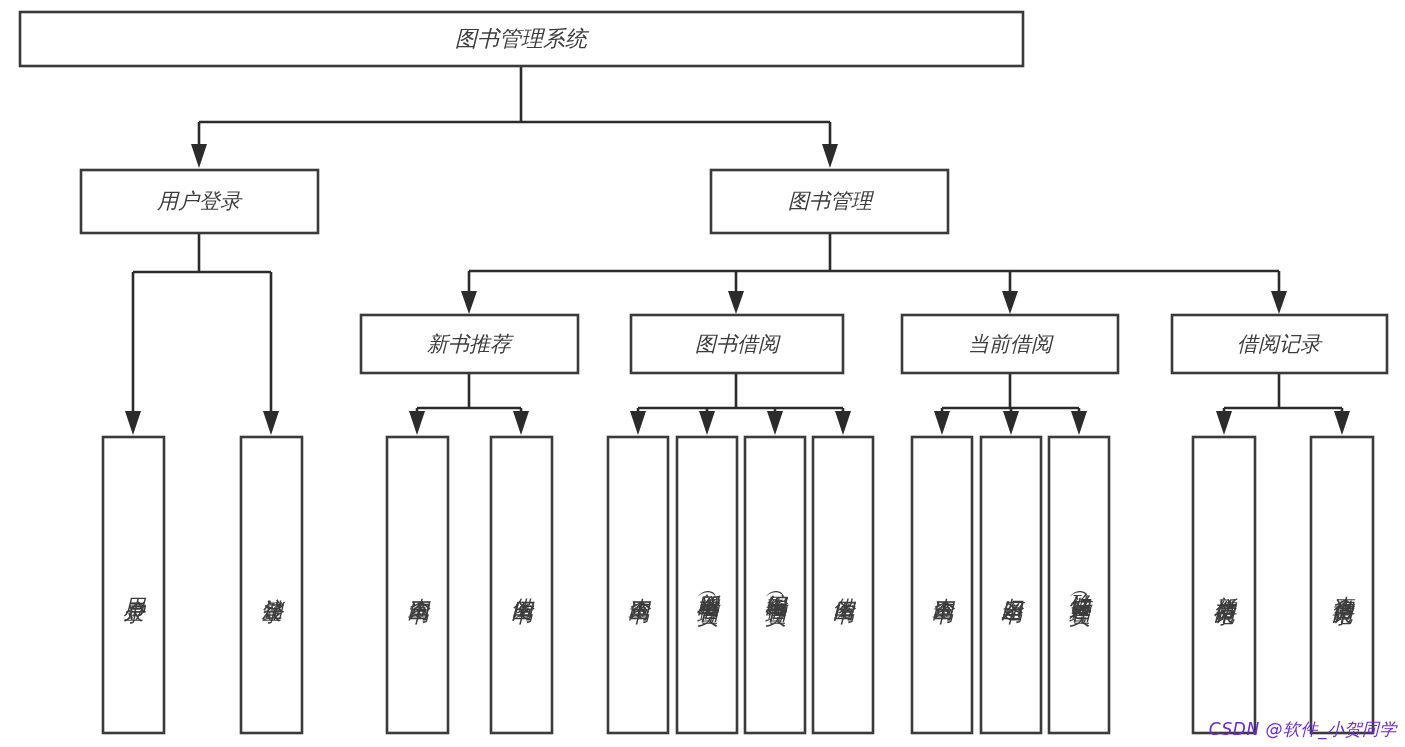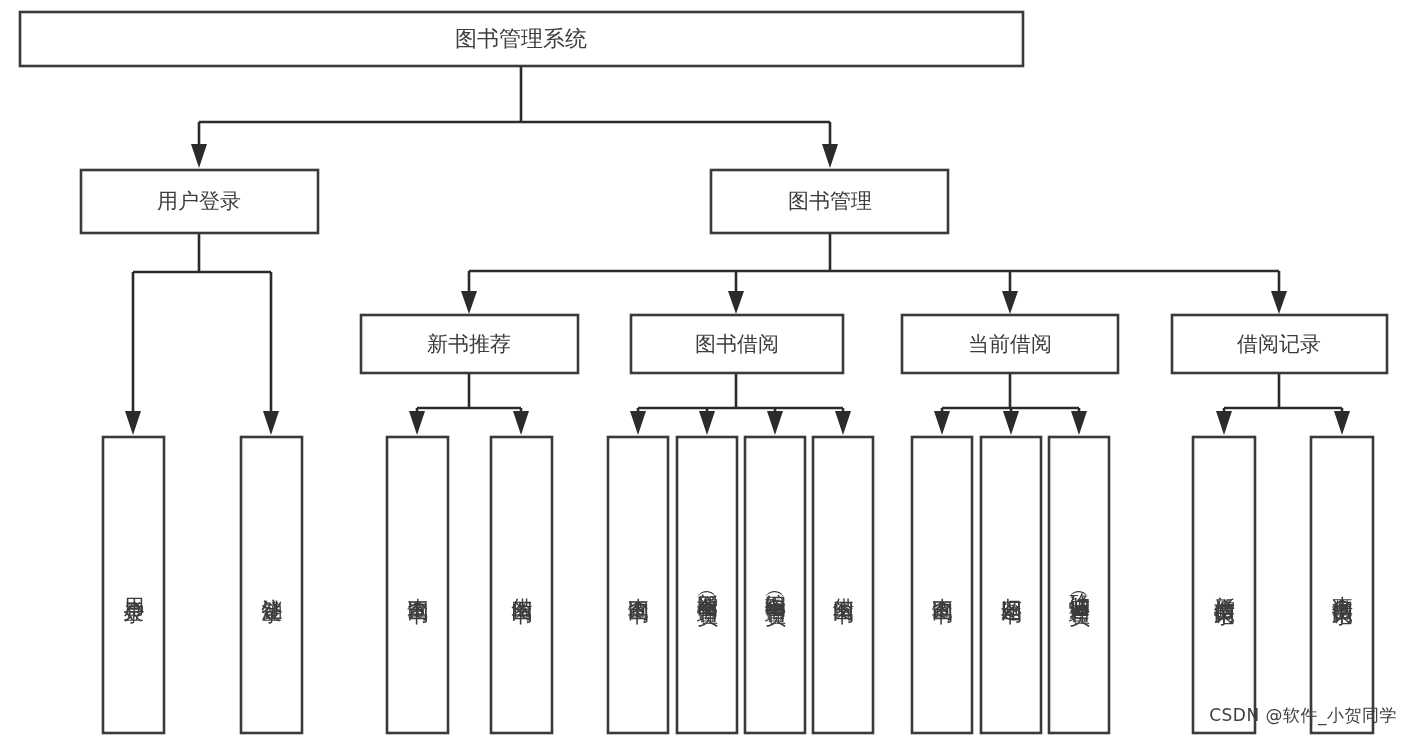--- a/index.html
+++ b/index.html
@@ -12,20 +12,21 @@
     width: 1405px;
     height: 747px;
     overflow: hidden;
     font-family: "DejaVu Sans", "Liberation Sans", sans-serif;
   }
   #diagram-root {
     position: relative;
     width: 1405px;
     height: 747px;
     background: #ffffff;
+    font-style: italic;
   }
   svg.diagram {
     position: absolute;
     left: 0;
     top: 0;
     width: 1405px;
     height: 747px;
     display: block;
   }
   .node-box {
@@ -76,24 +77,24 @@
     font-size: 21px;
     line-height: 1.18;
     color: #3c3c3c;
     letter-spacing: 2px;
     white-space: nowrap;
     text-align: center;
   }
   .watermark {
     position: absolute;
     right: 8px;
-    bottom: 20px;
+    bottom: 6px;
     font-family: "DejaVu Sans", "Liberation Sans", sans-serif;
     font-size: 17px;
-    color: #404040;
+    color: #6d28d9;
     letter-spacing: 0.5px;
     white-space: nowrap;
   }
 </style>
 </head>
 <body>
 
 <div id="diagram-root">
 
   <svg class="diagram" viewBox="0 0 1405 747">

